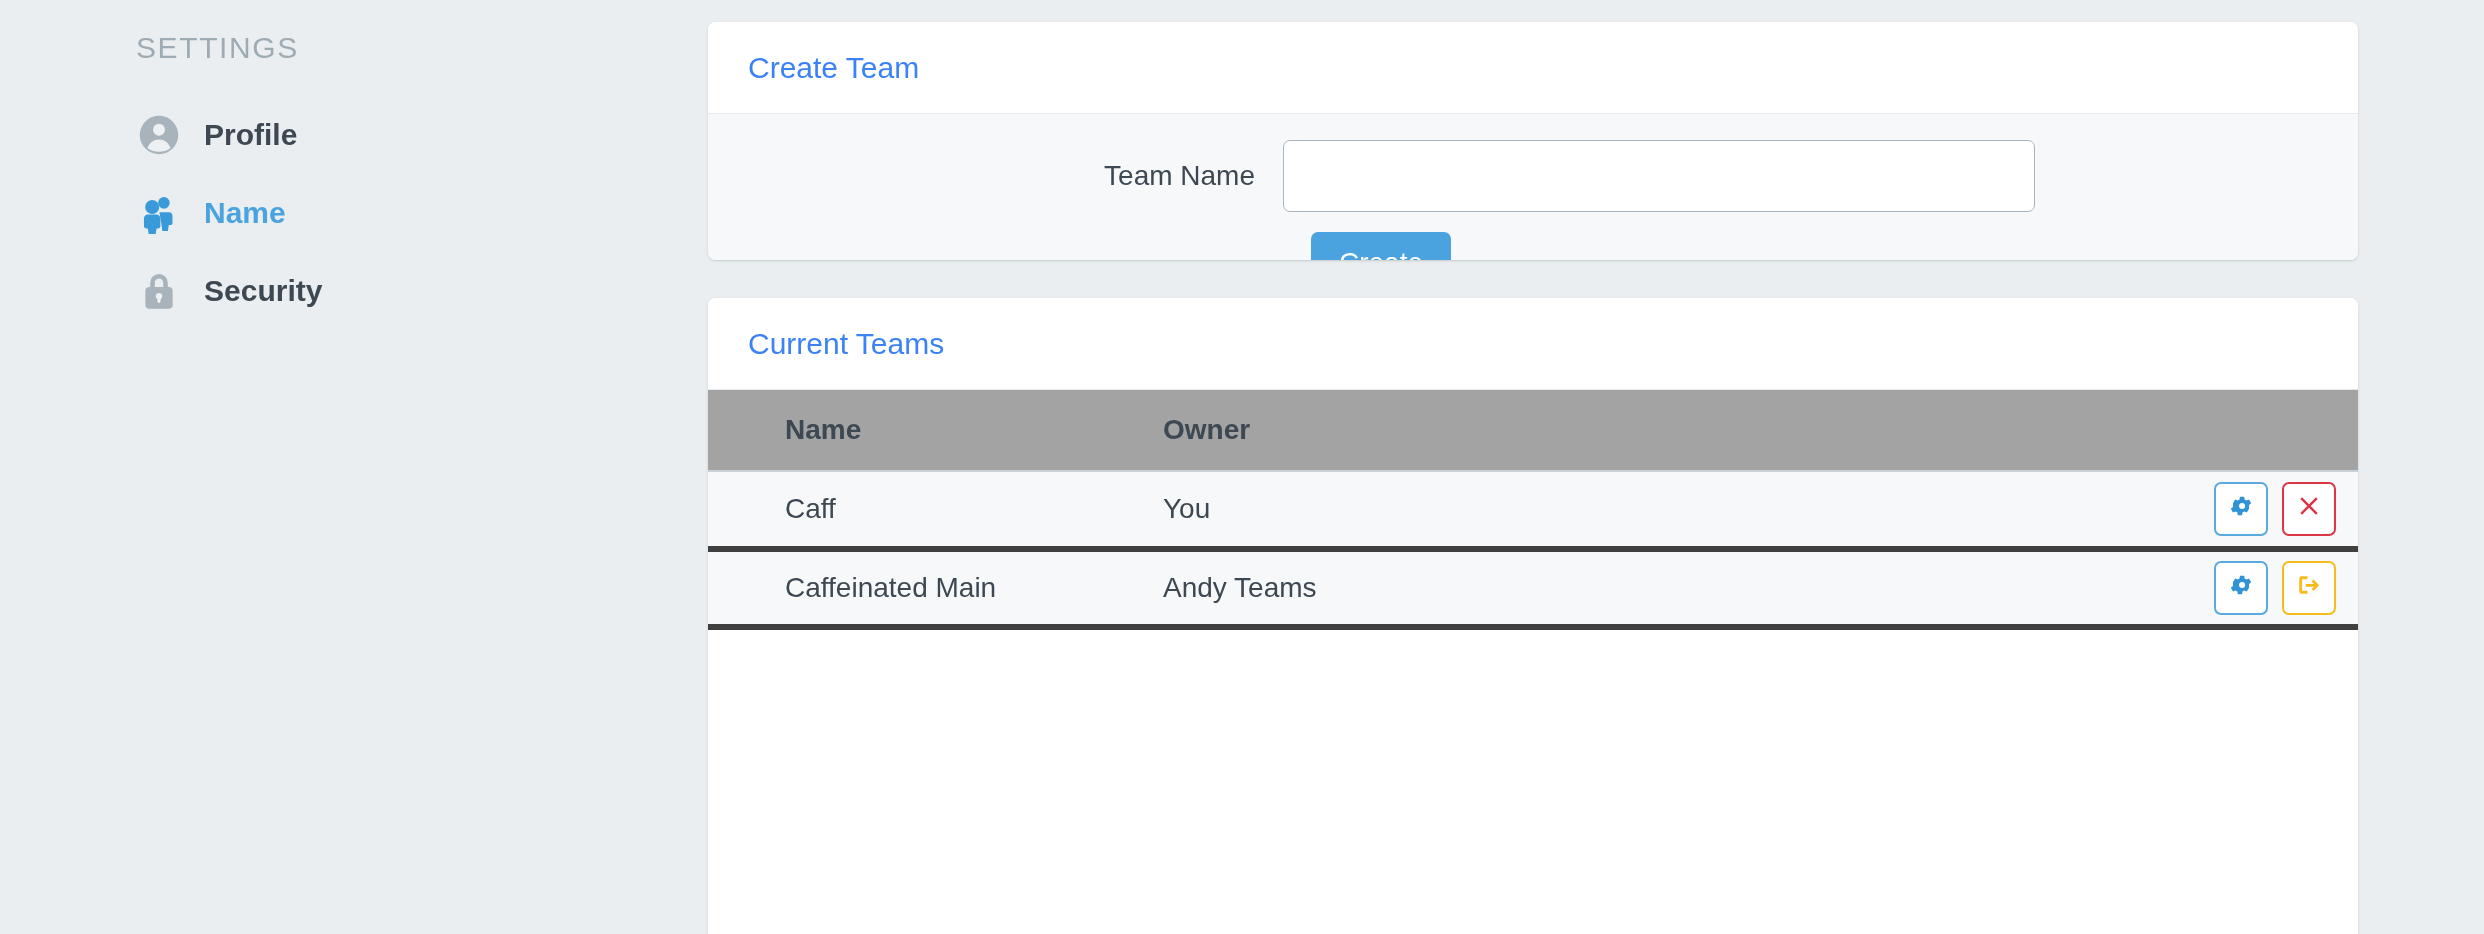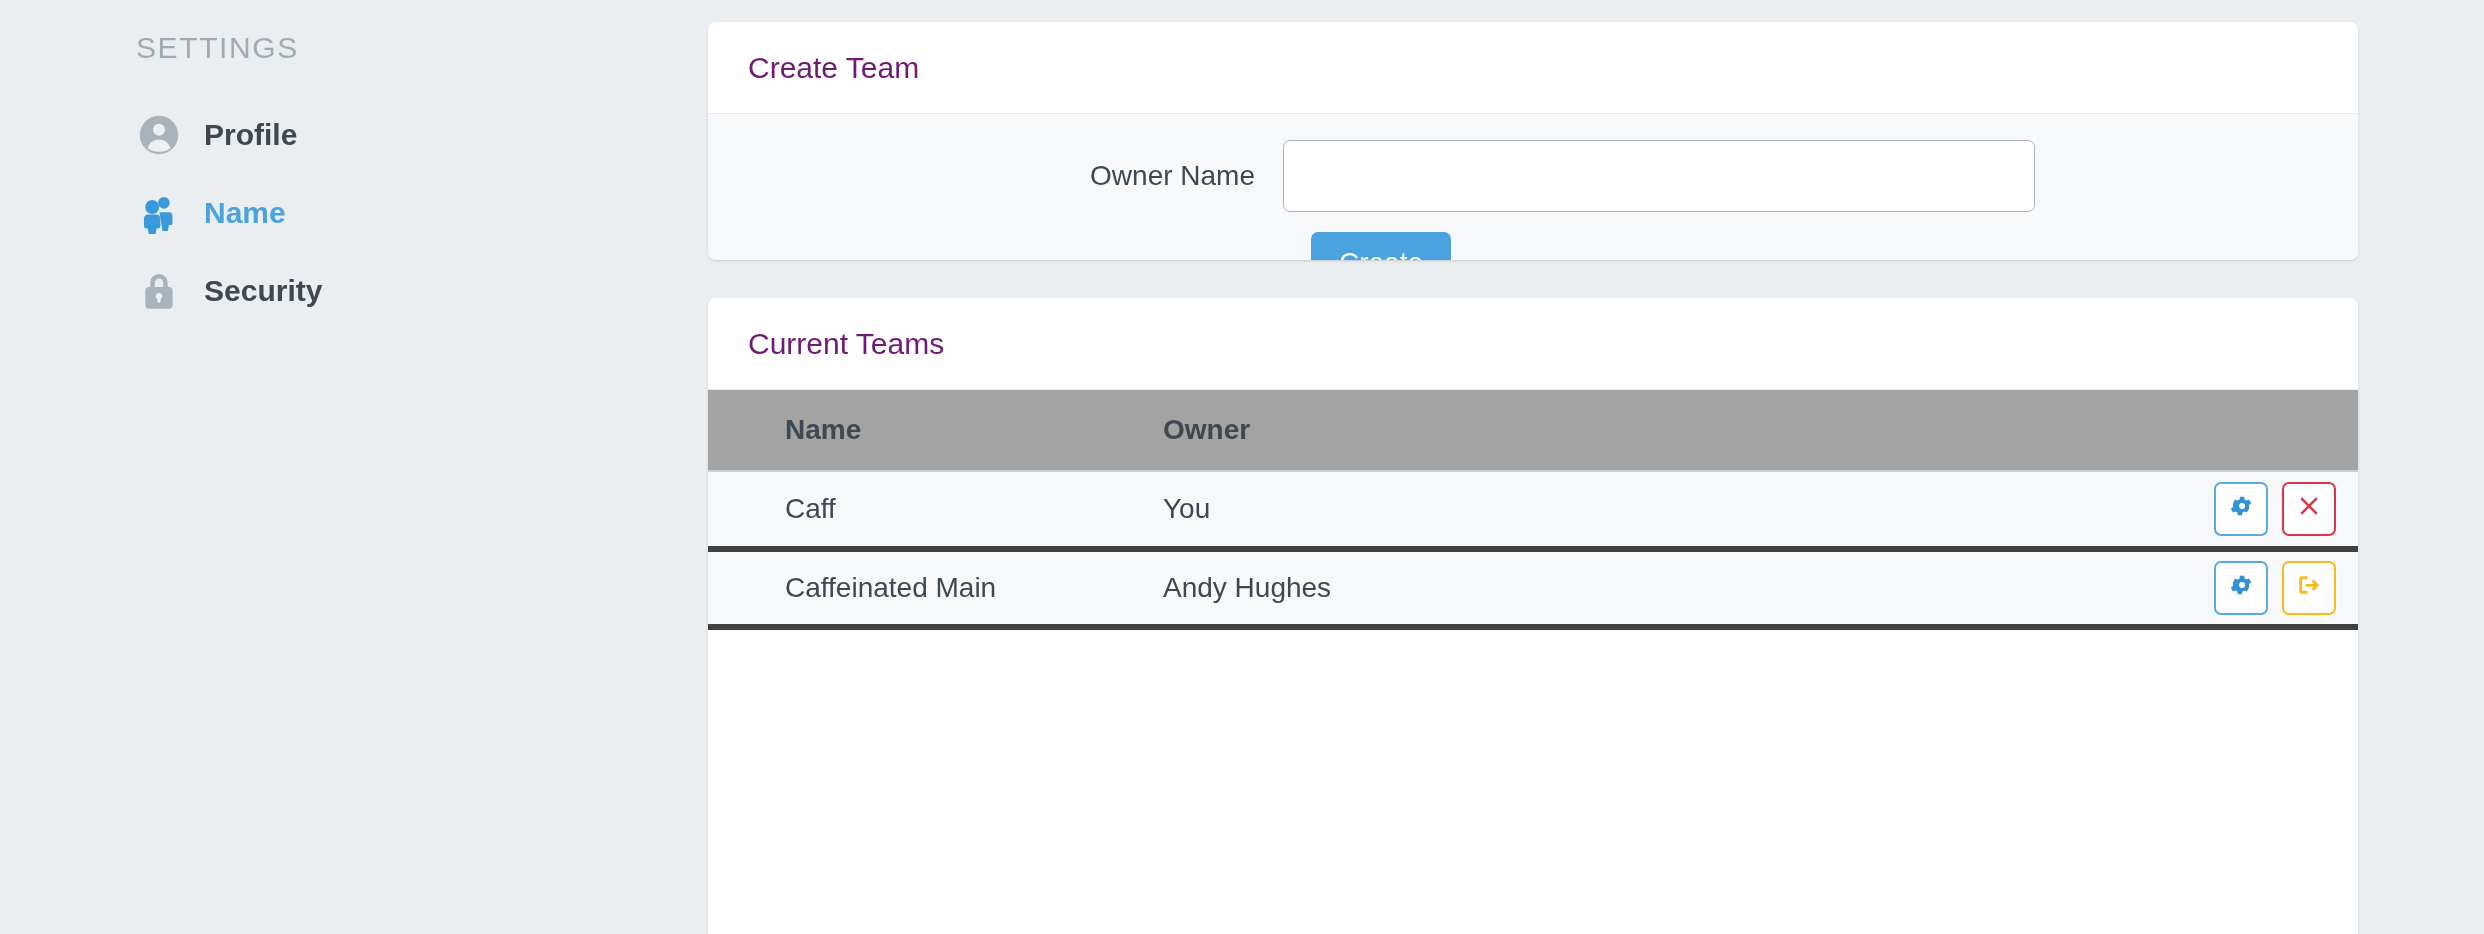--- a/index.html
+++ b/index.html
@@ -87,21 +87,21 @@
     background: #ffffff;
     padding: 0 40px;
     height: 92px;
     display: flex;
     align-items: center;
     border-bottom: 1px solid #e6eaee;
   }
 
   .card-title {
     font-size: 30px;
-    color: #701a75;
+    color: #3b82f6;
     font-weight: 400;
     line-height: 1;
   }
 
   .card-body {
     background: #f7f8fa;
     padding: 0;
   }
 
   
@@ -274,21 +274,21 @@
   </aside>
 
   <main class="main">
 
     <section class="card" id="create-team-card">
       <div class="card-header">
         <h2 class="card-title">Create Team</h2>
       </div>
       <div class="card-body">
         <div class="form-row">
-          <label class="form-label">Owner Name</label>
+          <label class="form-label">Team Name</label>
           <input class="form-input" type="text" value="" style="">
         </div>
         <div class="form-actions">
           <button class="btn-primary">Create</button>
         </div>
       </div>
     </section>
 
     <section class="card" id="current-teams-card">
       <div class="card-header">
@@ -324,21 +324,21 @@
                       <path d="M5.6 4 4 5.6 10.4 12 4 18.4 5.6 20 12 13.6 18.4 20 20 18.4 13.6 12 20 5.6 18.4 4 12 10.4z" fill="#dc3545"></path>
                     </svg>
                   </span>
                 </span>
               </div>
             </td>
           </tr>
 
           <tr>
             <td class="col-name">Caffeinated Main</td>
-            <td class="col-owner">Andy Hughes</td>
+            <td class="col-owner">Andy Teams</td>
             <td class="col-action">
               <div class="row-actions">
                 <span class="icon-btn blue">
                   <span>
                     <svg width="26" height="26" viewBox="0 0 24 24" aria-hidden="true">
                       <path fill="#2f93d6" d="M19.4 13a7.6 7.6 0 0 0 0-2l2-1.6-2-3.4-2.4 1a7.5 7.5 0 0 0-1.7-1L15 3.4h-4l-.3 2.6a7.5 7.5 0 0 0-1.7 1l-2.4-1-2 3.4L4.6 11a7.6 7.6 0 0 0 0 2l-2 1.6 2 3.4 2.4-1c.5.4 1.1.8 1.7 1l.3 2.6h4l.3-2.6c.6-.2 1.2-.6 1.7-1l2.4 1 2-3.4z"></path>
                       <circle cx="13" cy="12" r="2.8" fill="#ffffff"></circle>
                     </svg>
                   </span>
                 </span>

